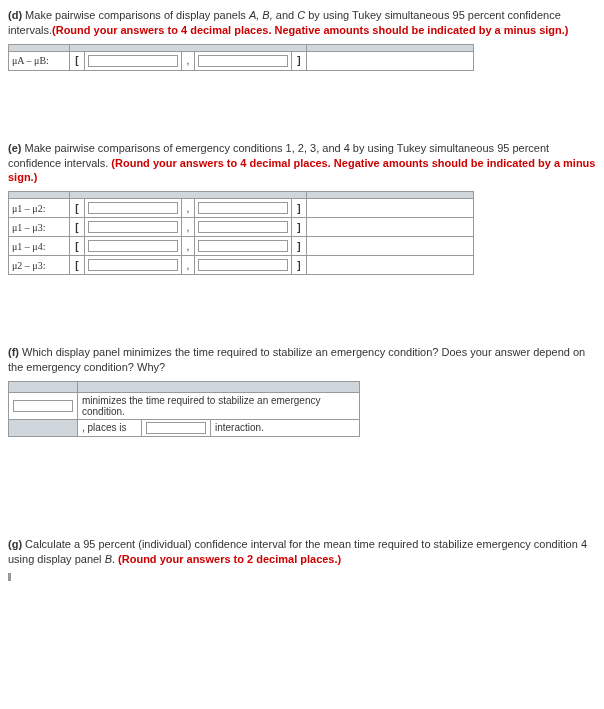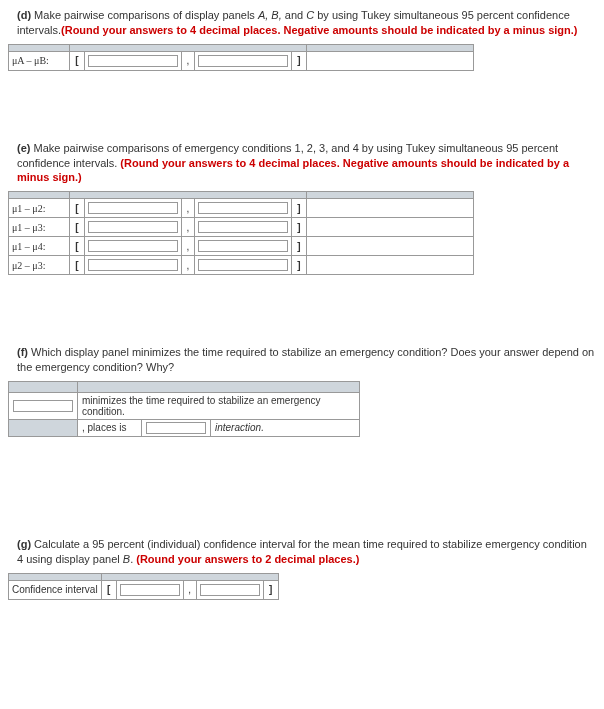--- a/index.html
+++ b/index.html
@@ -4,21 +4,21 @@
 <style>
   body {
     font-family: Arial, Helvetica, sans-serif;
     font-size: 11px;
     color: #333;
     margin: 0;
     padding: 8px;
     width: 588px;
     background: #fff;
   }
-  .intro { margin-bottom: 6px; line-height: 1.35; margin-left: 9px; }
+  .intro { margin-bottom: 6px; line-height: 1.35; }
   .intro b { font-weight: bold; }
   .italic { font-style: italic; }
   .red { color: #c00; font-weight: bold; }
   .section-gap { height: 70px; }
   .section-gap-lg { height: 100px; }
 
   table.ci {
     border-collapse: collapse;
     margin-top: 6px;
     padding-left: 40px;
@@ -153,40 +153,32 @@
         <td colspan="3" class="fshade"></td>
       </tr>
   <tr>
     <td class="fdrop"><input style=""></td>
     <td colspan="3" style="width:260px;">minimizes the time required to stabilize an emergency condition.</td>
   </tr>
   <tr>
     <td class="fshade"></td>
     <td style="width:55px;">, places is</td>
     <td class="fdrop" style="width:60px;"><input style=""></td>
-    <td style="width:140px;font-style:italic;">interaction.</td>
+    <td style="width:140px;">interaction.</td>
   </tr>
 </tbody>
   </table>
 
 <div class="section-gap-lg"></div>
 
 <div class="intro">
   <b>(g)</b>
   <span>Calculate a 95 percent (individual) confidence interval for the mean time required to stabilize emergency condition 4 using display panel </span><span class="italic">B</span><span>. </span><span class="red">(Round your answers to 2 decimal places.)</span>
 </div>
 
 <table class="ci">
   <tbody>
       <tr class="headrow">
         <td></td>
         <td colspan="5"></td>
       </tr>
-  <tr>
-    <td class="lbl" style="width:68px;">Confidence interval</td>
-    <td class="brk">[</td>
-    <td class="inp" style="width:60px;"><input style=""></td>
-    <td class="sep">,</td>
-    <td class="inp" style="width:60px;"><input style=""></td>
-    <td class="brk">]</td>
-  </tr>
 </tbody>
   </table>
 
 </body></html>

